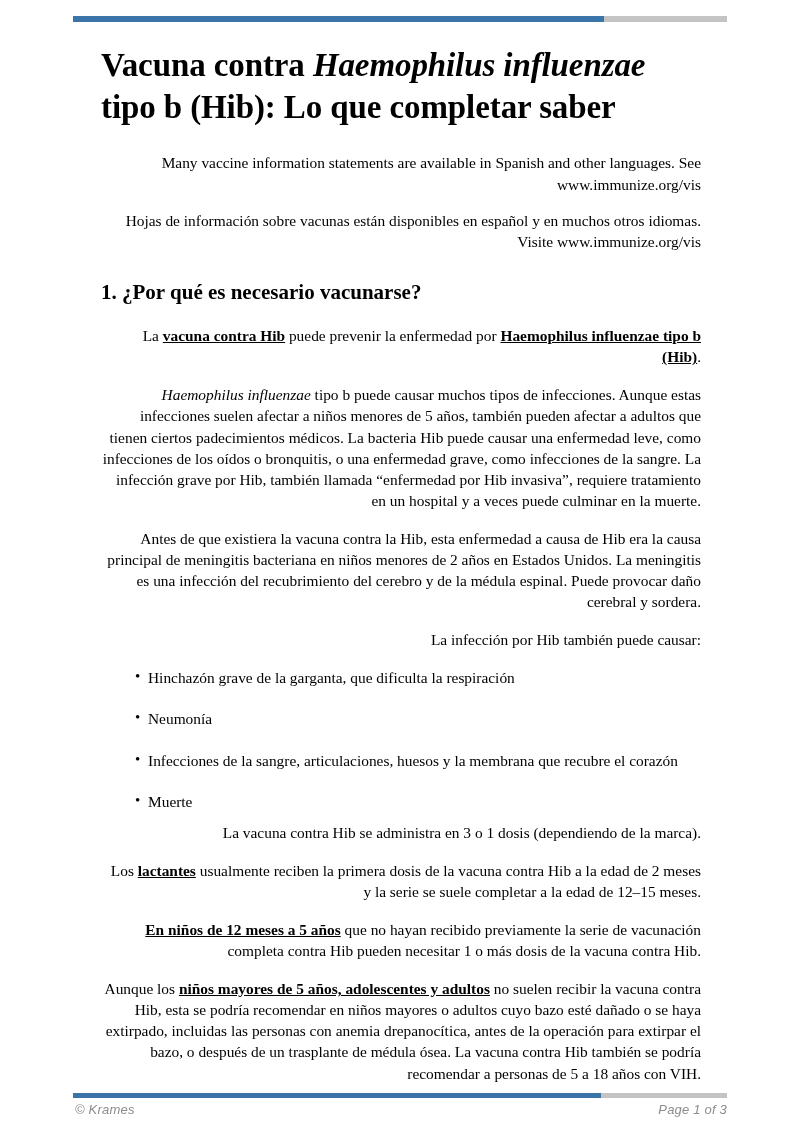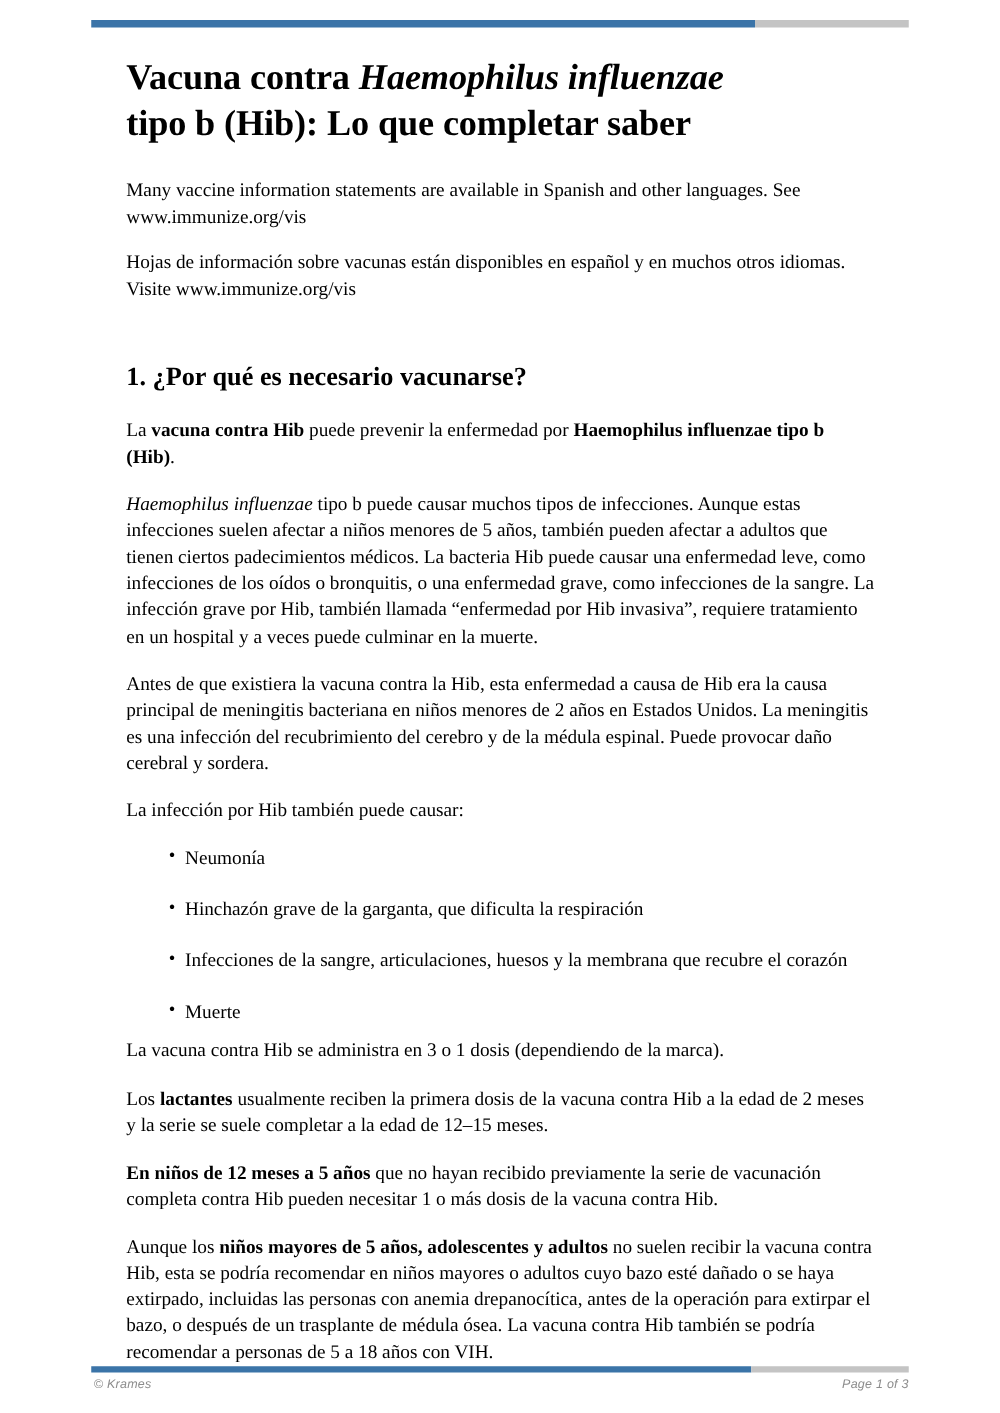--- a/index.html
+++ b/index.html
@@ -48,45 +48,45 @@
 
   
   .content {
     position: absolute;
     left: 101px;
     top: 44px;
     width: 600px;
   }
 
   h1.doc-title {
-    font-size: 29px;
+    font-size: 33px;
     line-height: 1.28;
     font-weight: bold;
     margin: 0 0 24px 0;
     letter-spacing: -0.1px;
   }
   h1.doc-title .sci { font-style: italic; }
 
   p.intro, p.body-text {
     font-size: 15.4px;
     line-height: 1.37;
     margin: 10px 0 17px 0;
-    text-align: left;
+    text-align: right;
   }
   p.intro { margin-bottom: 15px; }
-  p.body-text .b { font-weight: bold; }
+  p.body-text .b { font-weight: bold; text-decoration: underline; }
   p.body-text .i { font-style: italic; }
 
   h2.section-title {
     font-size: 21px;
     line-height: 1.3;
     font-weight: bold;
     margin: 29px 0 19px 0;
   }
-  h2.section-title.first { margin-top: 46px; }
+  h2.section-title.first { margin-top: 27px; }
 
   ul.bullets {
     list-style: none;
     margin: 4px 0 10px 0;
     padding: 0;
   }
   ul.bullets li {
     position: relative;
     padding-left: 47px;
     font-size: 15.4px;
@@ -100,21 +100,21 @@
     left: 34px;
     top: -1px;
     font-size: 15px;
   }
 
   
   .footer-text {
     position: absolute;
     top: 1102px;
     font-family: "Liberation Sans", "DejaVu Sans", sans-serif;
-    font-size: 10px;
+    font-size: 13px;
     font-style: italic;
     color: #8c8c8c;
     letter-spacing: 0.2px;
   }
   .footer-left  { left: 75px; }
   .footer-right { right: 73px; font-style: italic; }
 </style>
 </head>
 <body>
 
@@ -136,22 +136,22 @@
 
     <p class="body-text"><span>La </span><span class="b">vacuna contra Hib</span><span> puede prevenir la enfermedad por </span><span class="b">Haemophilus influenzae tipo b (Hib)</span><span>.</span></p>
 
     <p class="body-text"><span class="i">Haemophilus influenzae</span><span> tipo b puede causar muchos tipos de infecciones. Aunque estas infecciones suelen afectar a niños menores de 5 años, también pueden afectar a adultos que tienen ciertos padecimientos médicos. La bacteria Hib puede causar una enfermedad leve, como infecciones de los oídos o bronquitis, o una enfermedad grave, como infecciones de la sangre. La infección grave por Hib, también llamada “enfermedad por Hib invasiva”, requiere tratamiento en un hospital y a veces puede culminar en la muerte.</span></p>
 
     <p class="body-text">Antes de que existiera la vacuna contra la Hib, esta enfermedad a causa de Hib era la causa principal de meningitis bacteriana en niños menores de 2 años en Estados Unidos. La meningitis es una infección del recubrimiento del cerebro y de la médula espinal. Puede provocar daño cerebral y sordera.</p>
 
     <p class="body-text">La infección por Hib también puede causar:</p>
 
     <ul class="bullets">
+      <li>Hinchazón grave de la garganta, que dificulta la respiración</li>
       <li>Neumonía</li>
-      <li>Hinchazón grave de la garganta, que dificulta la respiración</li>
       <li>Infecciones de la sangre, articulaciones, huesos y la membrana que recubre el corazón</li>
       <li>Muerte</li>
     </ul>
 
 
     <p class="body-text">La vacuna contra Hib se administra en 3 o 1 dosis (dependiendo de la marca).</p>
 
     <p class="body-text"><span>Los </span><span class="b">lactantes</span><span> usualmente reciben la primera dosis de la vacuna contra Hib a la edad de 2 meses y la serie se suele completar a la edad de 12–15 meses.</span></p>
 
     <p class="body-text"><span class="b">En niños de 12 meses a 5 años</span><span> que no hayan recibido previamente la serie de vacunación completa contra Hib pueden necesitar 1 o más dosis de la vacuna contra Hib.</span></p>

